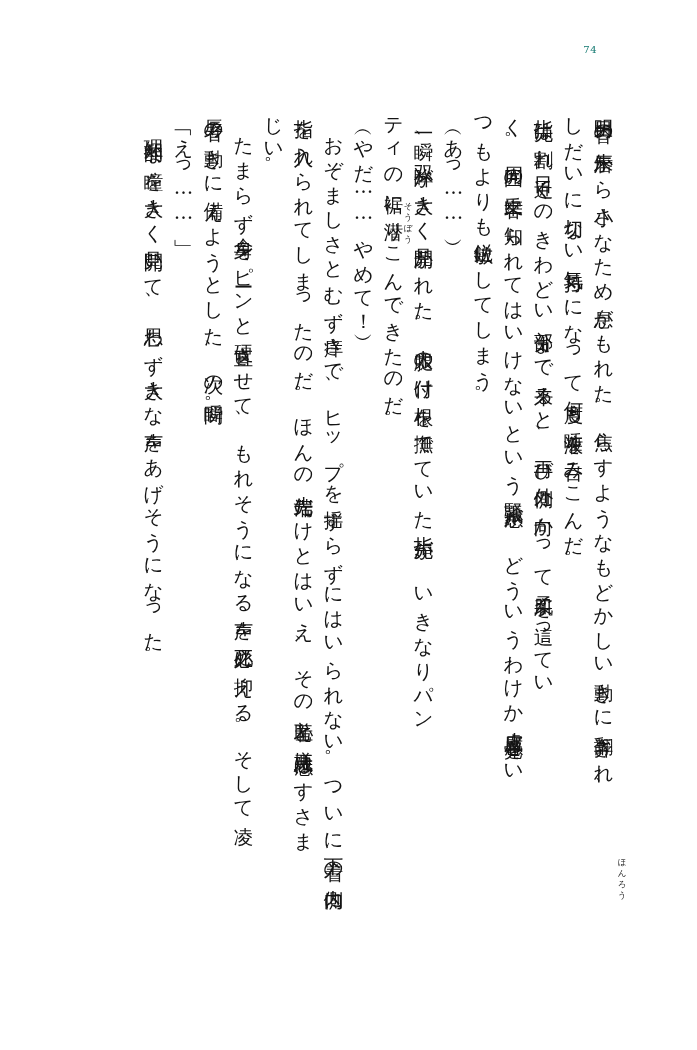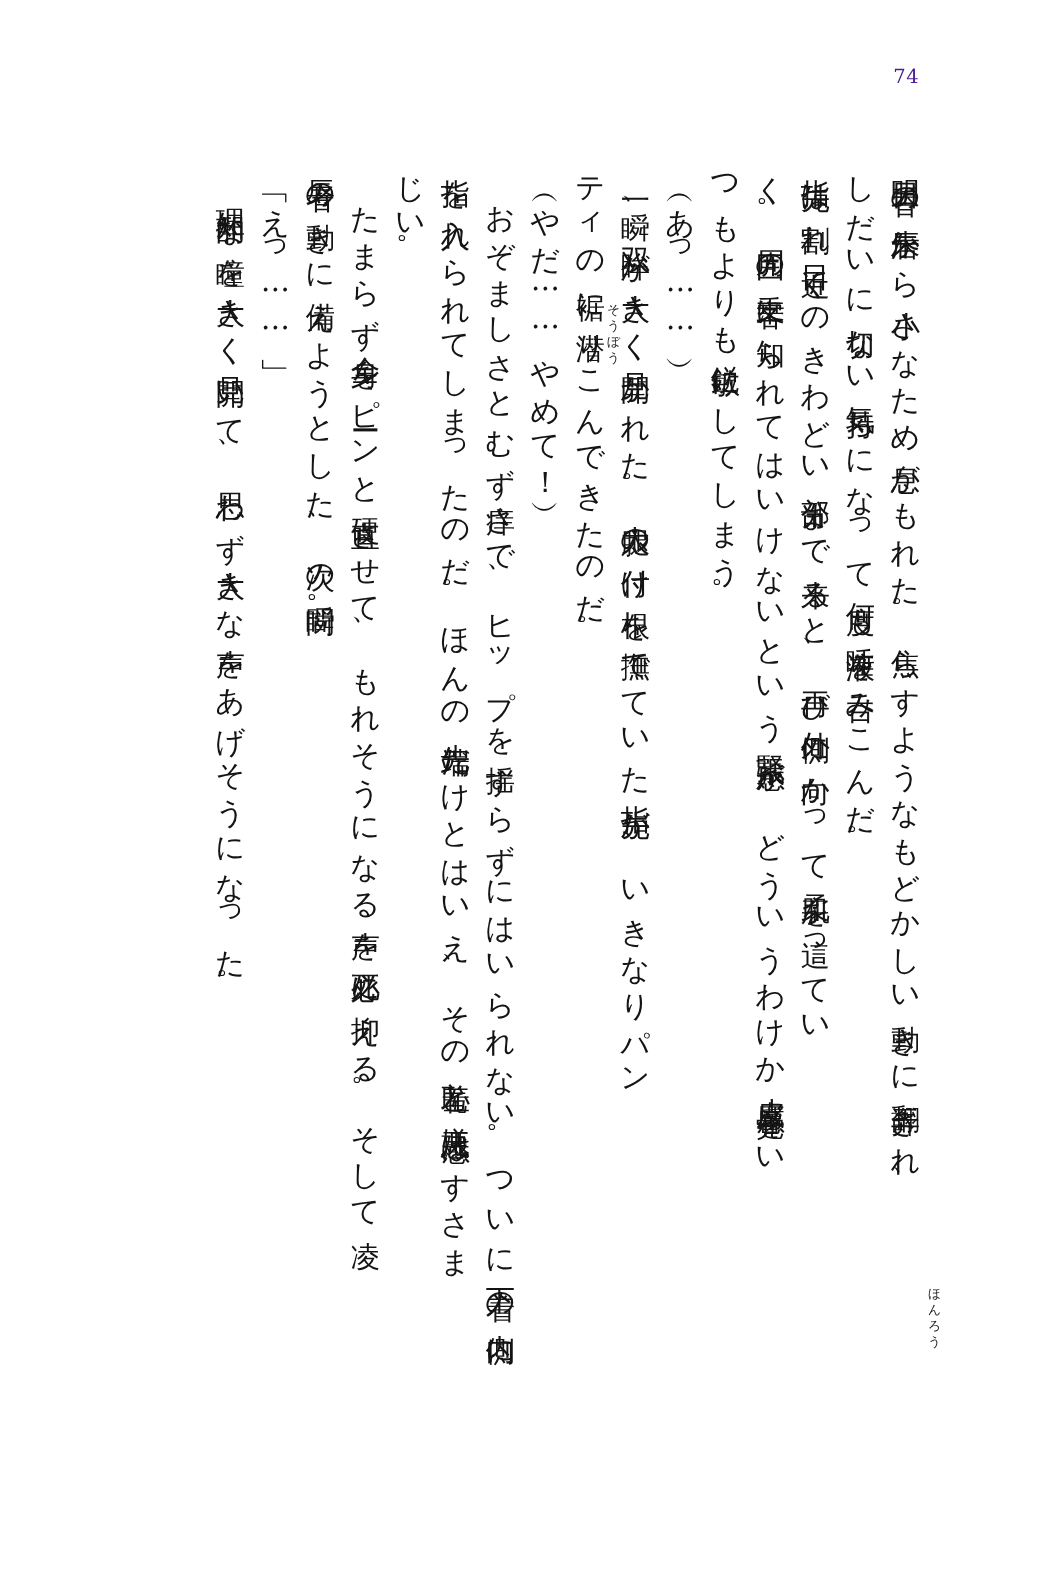--- a/index.html
+++ b/index.html
@@ -20,24 +20,24 @@
     width: 697px;
     height: 1050px;
     background: #ffffff;
     box-sizing: border-box;
   }
 
   
   #page-number {
     position: absolute;
     top: 44px;
-    right: 84px;
-    font-size: 13px;
+    right: 100px;
+    font-size: 10px;
     letter-spacing: 0.5px;
-    color: #4c1d95;
+    color: #0f766e;
   }
 
   
   #text-block {
     position: absolute;
     top: 104px;
     left: 104px;
     right: 84px;
     height: 880px;
     display: flex;

